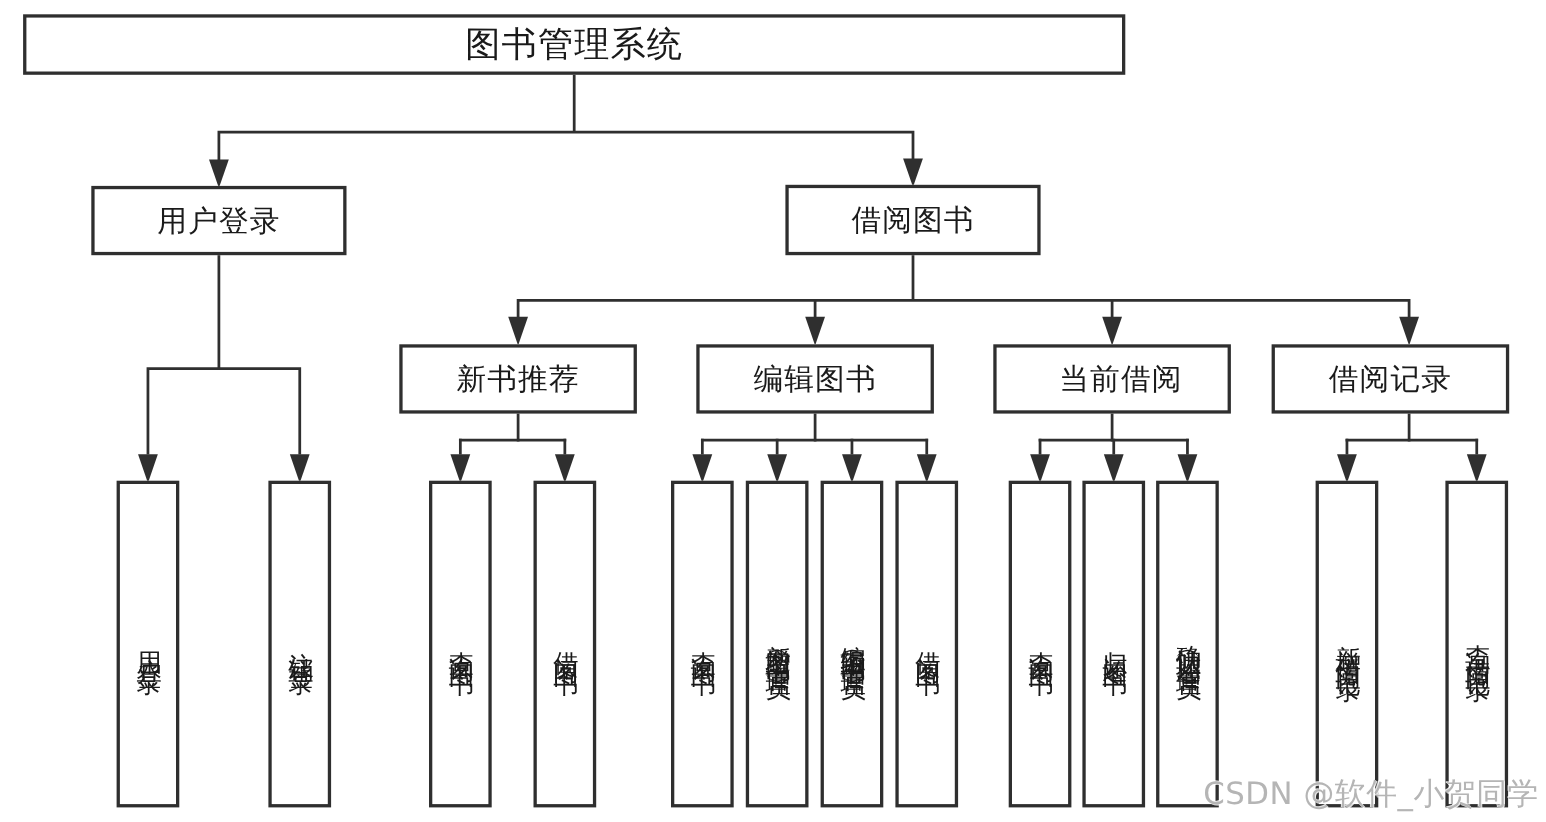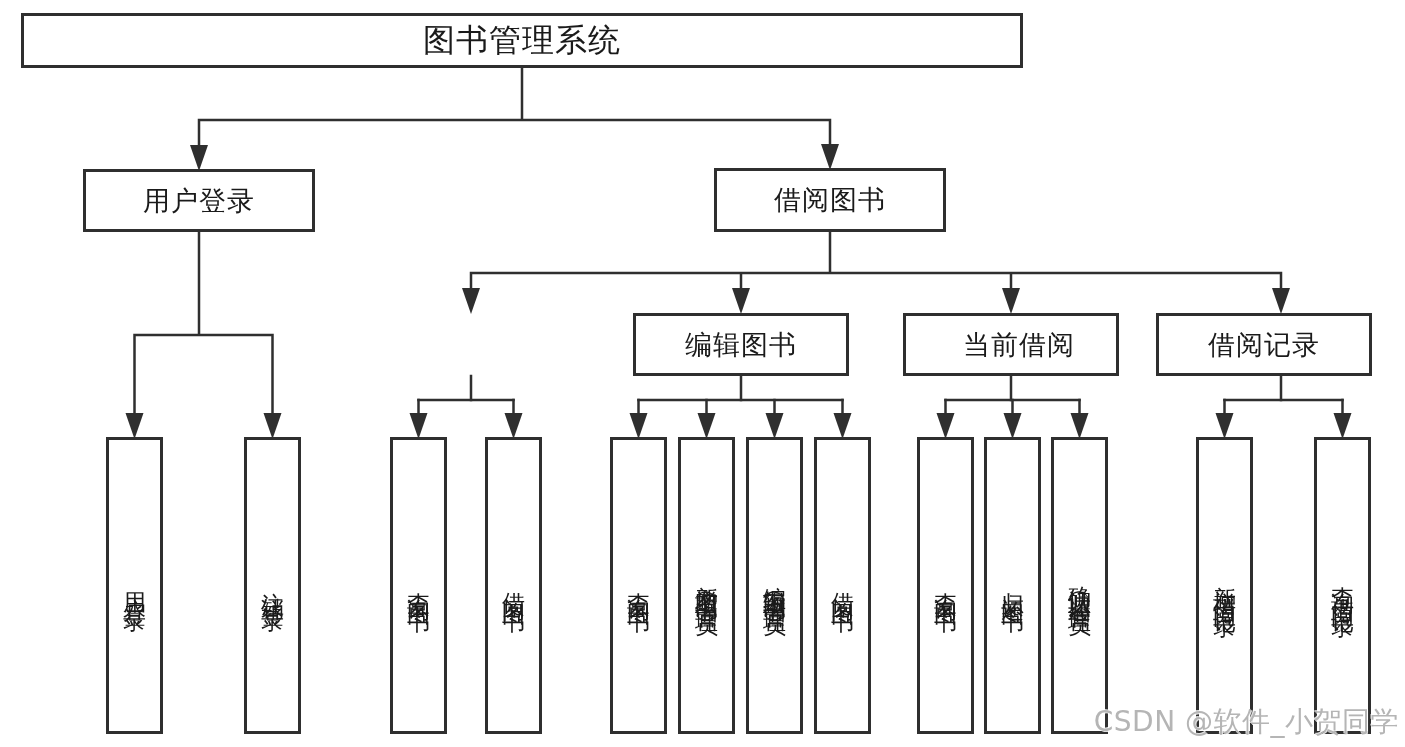--- a/index.html
+++ b/index.html
@@ -92,20 +92,21 @@
       <polygon points="1215.5,413 1233.5,413 1224.5,439"></polygon>
       <polygon points="1333.5,413 1351.5,413 1342.5,439"></polygon>
     </g>
   </svg>
 
   <div class="node hbox root-box" style="left:21px; top:13px; width:1002px; height:55px;">图书管理系统</div>
 
   <div class="node hbox" style="left:83px; top:169px; width:232px; height:63px;">用户登录</div>
   <div class="node hbox" style="left:714px; top:168px; width:232px; height:64px;">借阅图书</div>
 
+  <div class="node hbox l3" style="left:363px;">新书推荐</div>
   <div class="node hbox l3" style="left:633px;">编辑图书</div>
   <div class="node hbox l3" style="left:903px;padding-left:16px;">当前借阅</div>
   <div class="node hbox l3" style="left:1156px;">借阅记录</div>
 
   <div class="node leaf" style="left:106px;">用户登录</div>
   <div class="node leaf" style="left:244px;">注销登录</div>
 
   <div class="node leaf" style="left:390px;">查询图书</div>
   <div class="node leaf" style="left:485px;">借阅图书</div>
 

